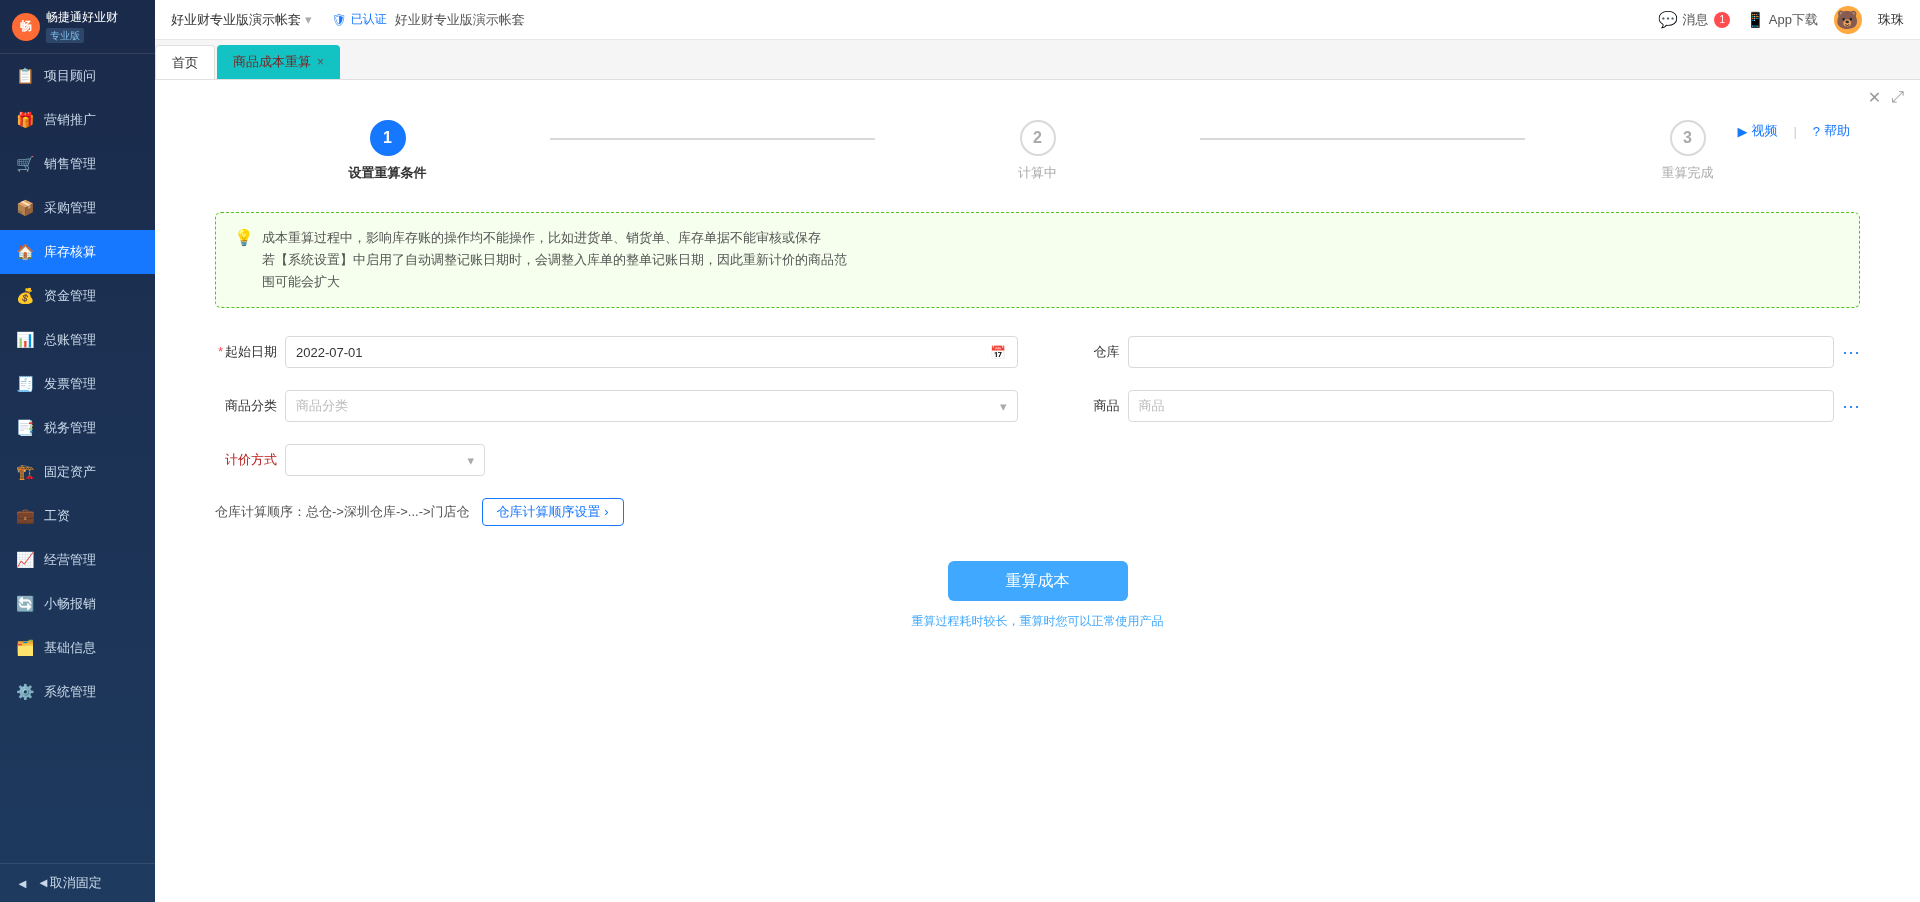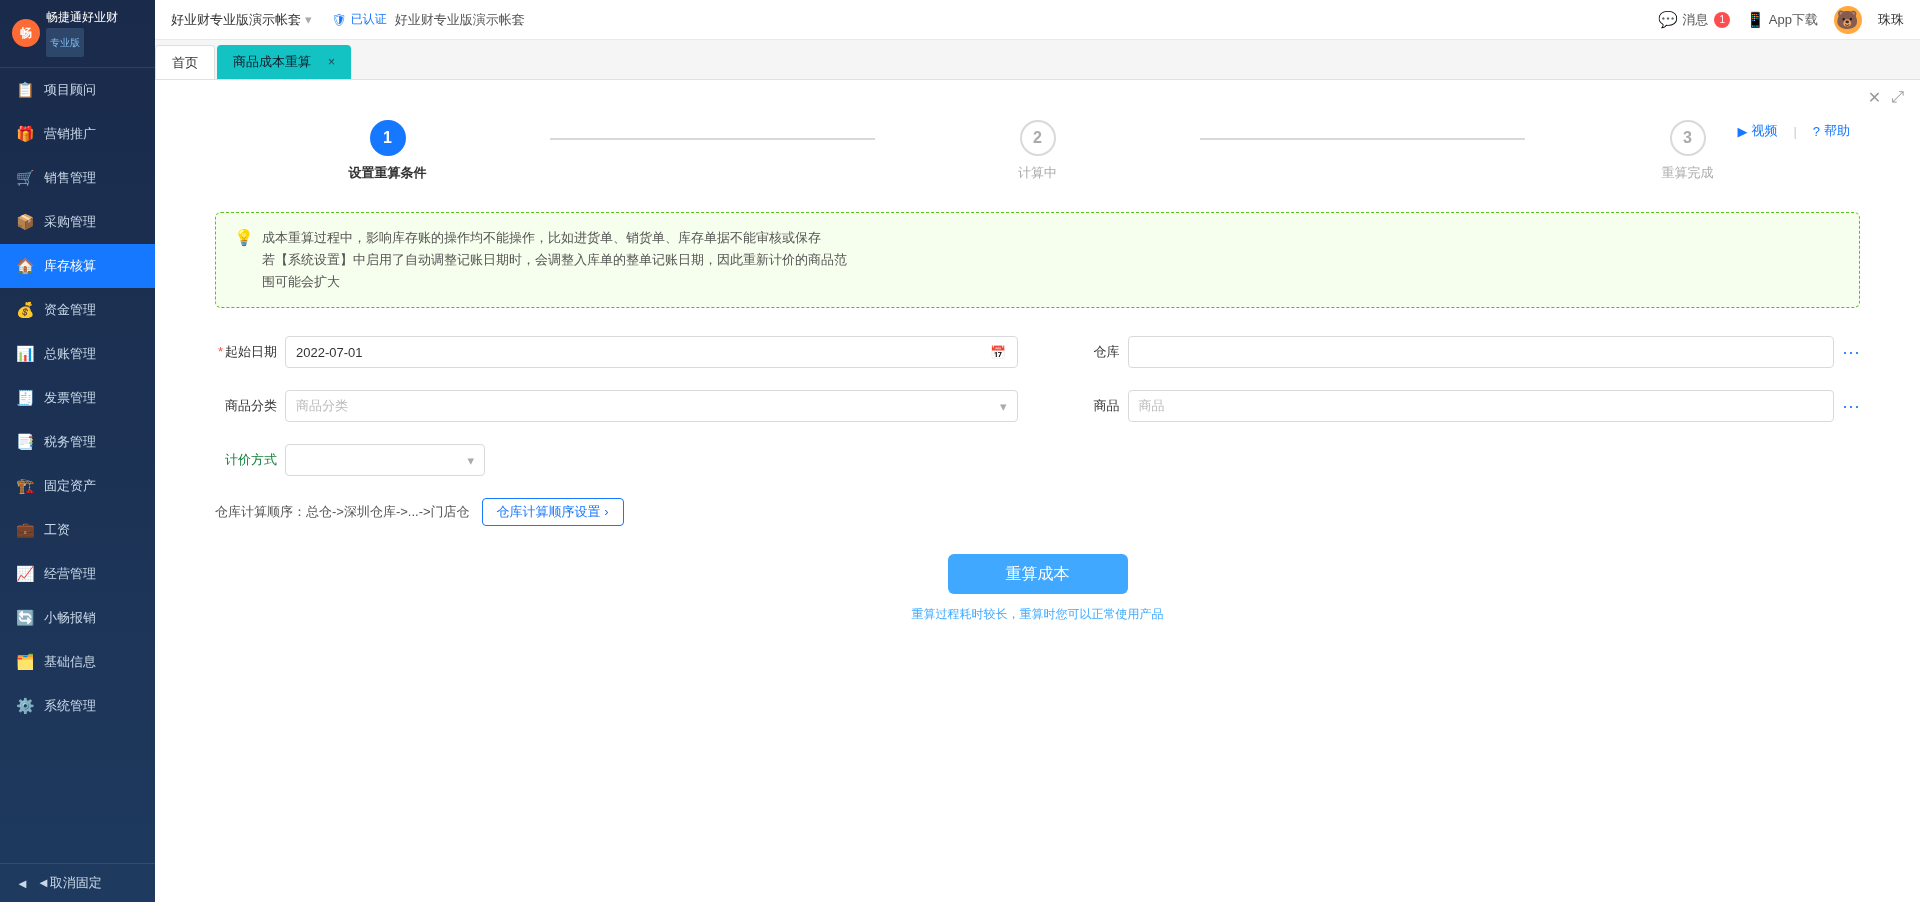--- a/index.html
+++ b/index.html
@@ -26,21 +26,21 @@
     .sidebar-logo-icon {
       width: 28px; height: 28px;
       background: #ff6b35;
       border-radius: 50%;
       display: flex; align-items: center; justify-content: center;
       color: white; font-size: 12px; font-weight: bold;
       margin-right: 6px;
       flex-shrink: 0;
     }
     .sidebar-logo-text { font-size: 12px; color: #fff; line-height: 1.3; }
-    .sidebar-logo-text .edition { font-size: 10px; color: #7eb8e8; background: rgba(126,184,232,0.2); padding: 8px 4px; border-radius: 2px; margin-top: 2px; display: inline-block; }
+    .sidebar-logo-text .edition { font-size: 10px; color: #7eb8e8; background: rgba(126,184,232,0.2); padding: 1px 4px; border-radius: 2px; margin-top: 2px; display: inline-block; }
     .sidebar-scroll { flex: 1; overflow-y: auto; overflow-x: hidden; }
     .sidebar-scroll::-webkit-scrollbar { width: 3px; }
     .sidebar-scroll::-webkit-scrollbar-thumb { background: rgba(255,255,255,0.2); border-radius: 2px; }
     .sidebar-item {
       display: flex; align-items: center;
       padding: 12px 16px;
       cursor: pointer;
       transition: background 0.2s;
       color: #c8d8e8;
       font-size: 13px;
@@ -94,22 +94,21 @@
       cursor: pointer;
       position: relative;
       color: #555;
       background: #e8e8e8;
       border-top-left-radius: 4px;
       border-top-right-radius: 4px;
       margin-right: 2px;
     }
     .tab.active {
       background: #13c2c2;
-      color: #0f172a;
-      gap: 11px;
+      color: #7f1d1d;
     }
     .tab .tab-close { margin-left: 6px; font-size: 12px; opacity: 0.7; }
     .tab.home { background: #fff; color: #333; border-top: 1px solid #e0e0e0; border-left: 1px solid #e0e0e0; border-right: 1px solid #e0e0e0; }
 
     
     .content { flex: 1; background: #fff; overflow-y: auto; padding: 20px 30px; position: relative; }
     .content::-webkit-scrollbar { width: 6px; }
     .content::-webkit-scrollbar-thumb { background: #ccc; border-radius: 3px; }
 
     
@@ -188,31 +187,31 @@
       display: flex; align-items: center;
       background: #fff;
       cursor: pointer;
     }
     .form-select .chevron { margin-left: auto; color: #aaa; }
     .form-dots { color: #1677ff; cursor: pointer; font-size: 18px; margin-left: 8px; }
     .form-input-placeholder { color: #bbb; }
 
     
     .pricing-row { display: flex; align-items: center; margin-bottom: 22px; }
-    .pricing-label { font-size: 13px; color: #15803d; min-width: 70px; text-align: right; padding-right: 8px; }
+    .pricing-label { font-size: 13px; color: #b91c1c; min-width: 70px; text-align: right; padding-right: 8px; }
     .pricing-select {
       width: 200px; height: 32px;
       border: 1px solid #d9d9d9; border-radius: 4px;
       padding: 0 10px; font-size: 13px; color: #333;
       display: flex; align-items: center; background: #fff; cursor: pointer;
     }
     .pricing-select .chevron { margin-left: auto; color: #aaa; }
 
     
-    .warehouse-row { display: flex; align-items: center; margin-bottom: 28px; gap: 12px; }
+    .warehouse-row { display: flex; align-items: center; margin-bottom: 35px; gap: 12px; }
     .warehouse-label { font-size: 13px; color: #555; }
     .warehouse-order-btn {
       display: flex; align-items: center;
       border: 1px solid #1677ff;
       border-radius: 4px;
       padding: 4px 14px;
       color: #1677ff;
       font-size: 13px;
       cursor: pointer;
       background: #fff;

